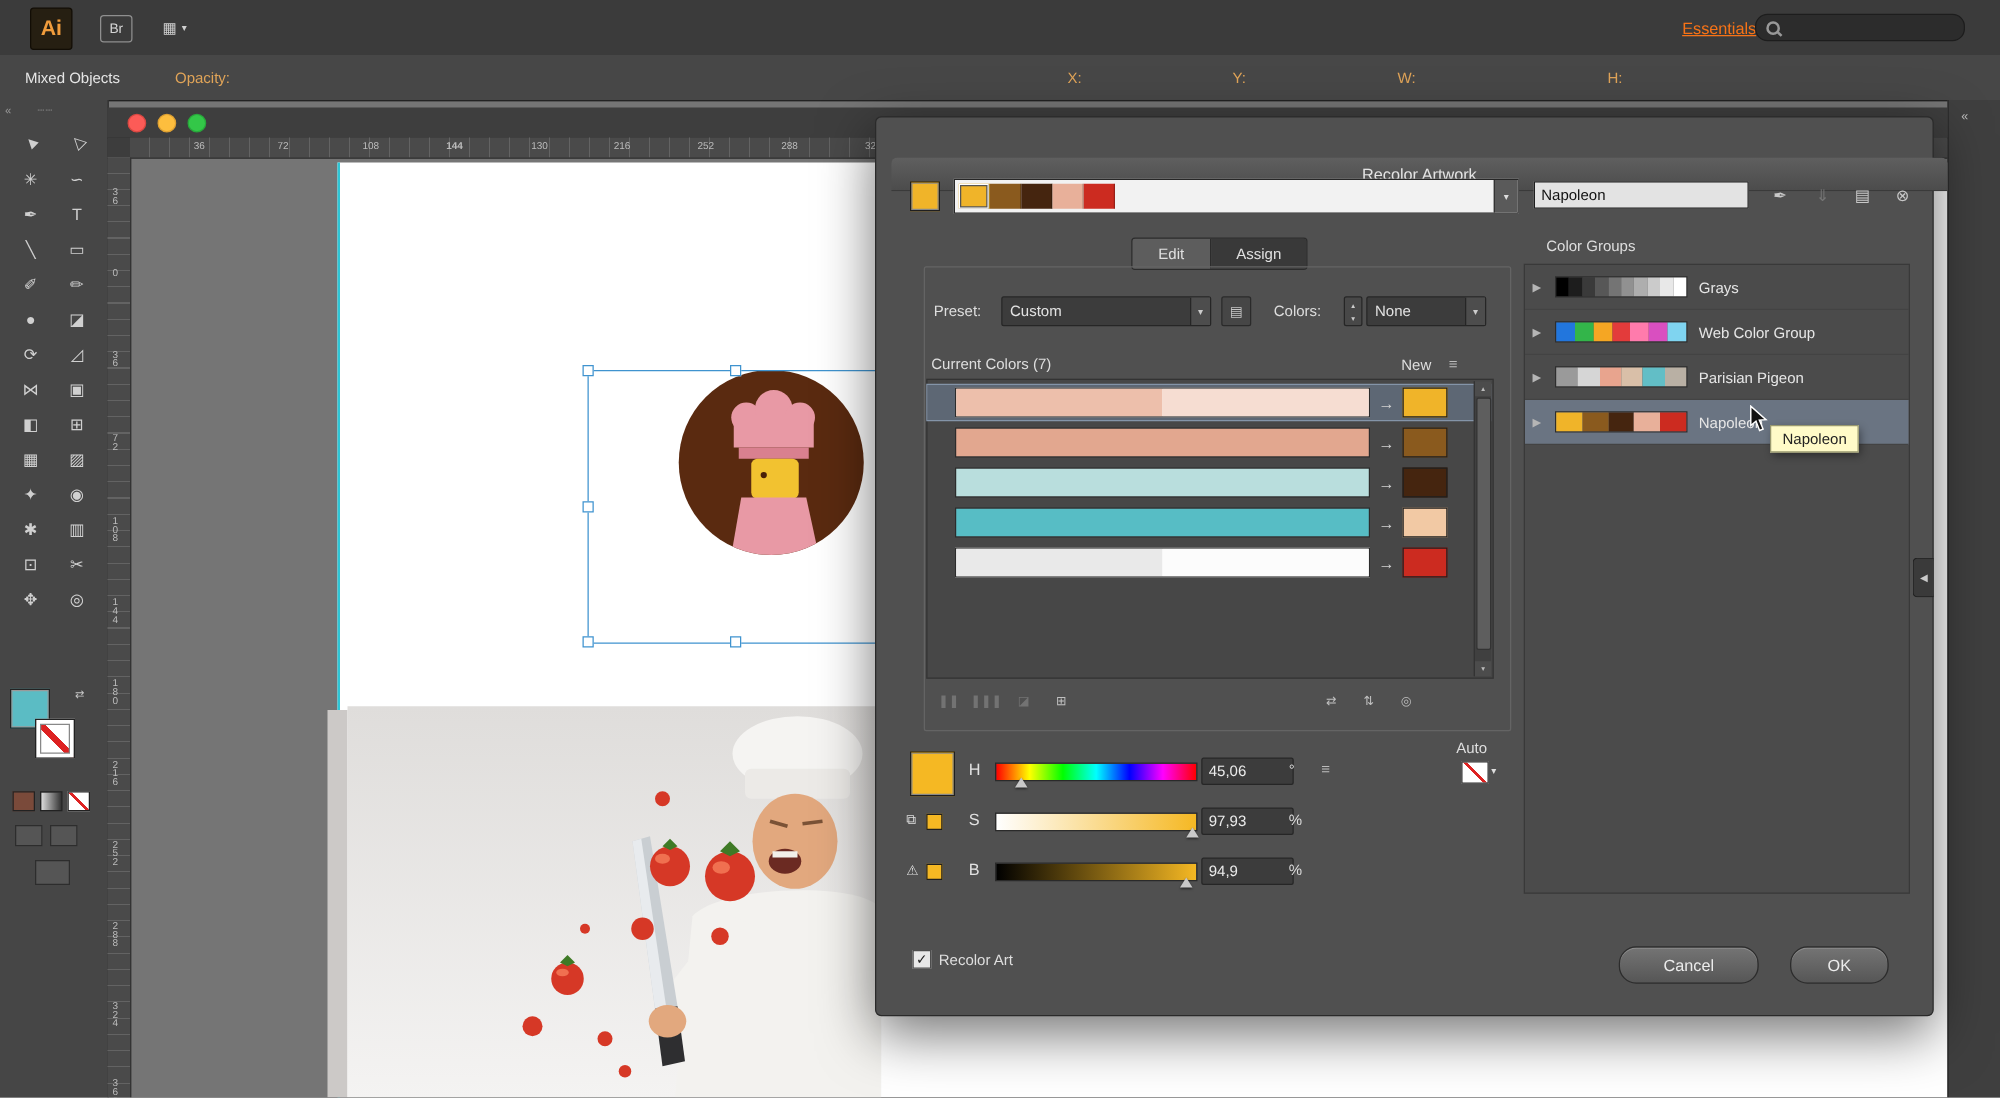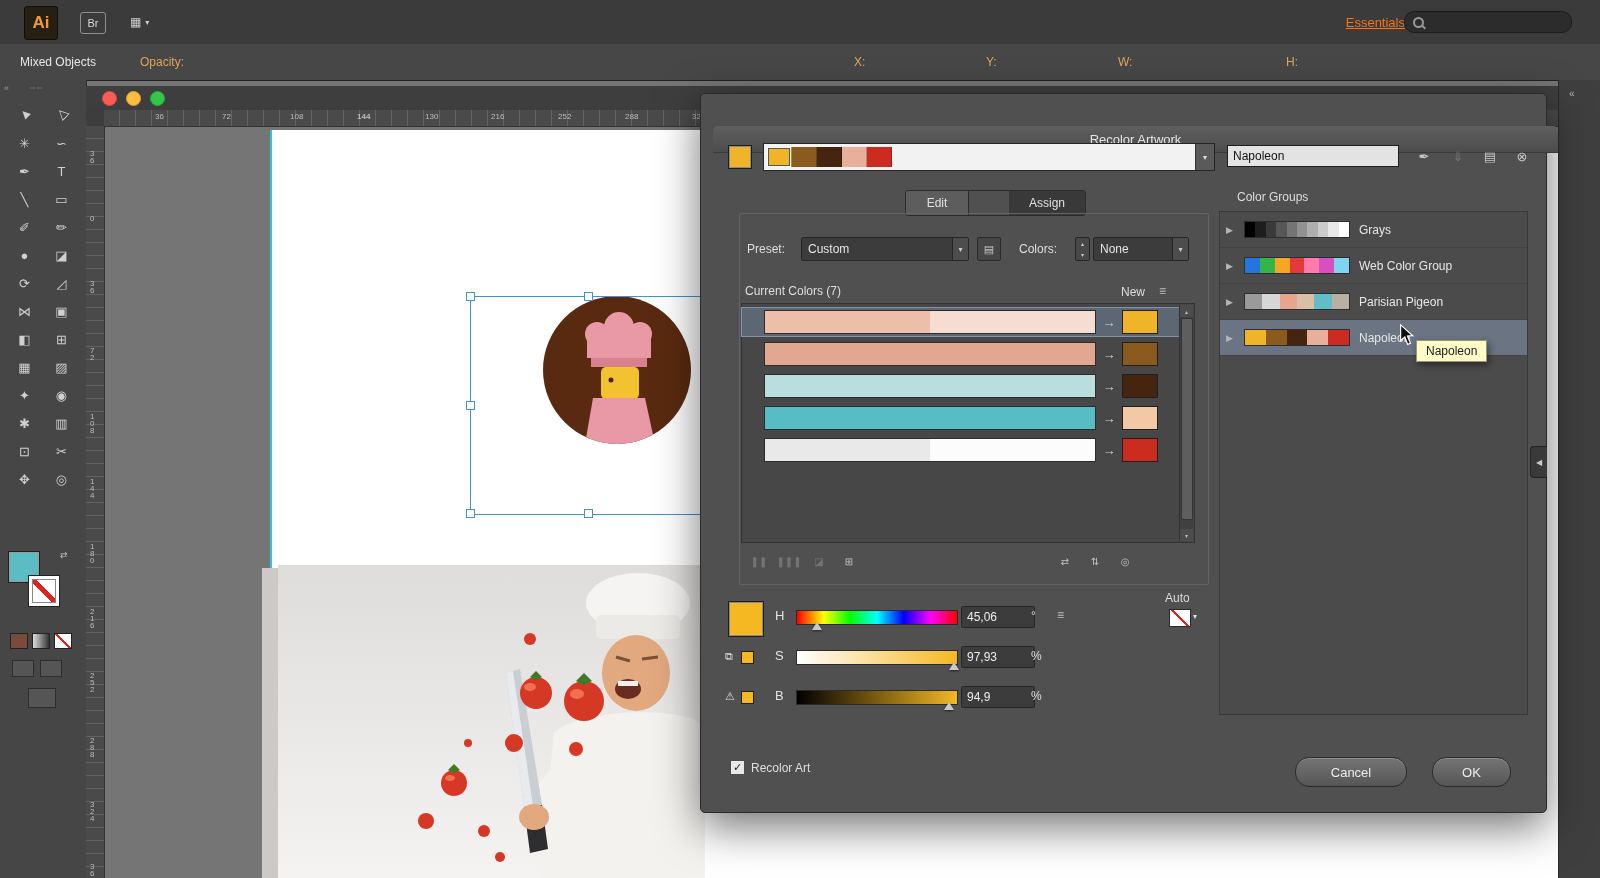--- a/index.html
+++ b/index.html
@@ -83,21 +83,21 @@
      border-radius:5px 5px 0 0;display:flex;align-items:center;justify-content:center;font-size:13px;color:#e4e4e4;margin-top:32px;}
   .base-sw{position:absolute;left:27px;top:51px;width:22px;height:22px;border:1px solid #1f1f1f;box-shadow:inset 0 0 0 1px #8a8a8a;}
   .group-bar{position:absolute;left:62px;top:49px;width:450px;height:26px;background:#f2f2f2;border:1px solid #262626;display:flex;align-items:center;}
   .gb-swatches{display:flex;height:20px;margin-left:3px;}
   .gbsw{width:24px;height:20px;border-right:1px solid rgba(0,0,0,.25);}
   .gbsw.sel{box-shadow:inset 0 0 0 1px #fff,inset 0 0 0 2px #555;}
   .gb-dd{margin-left:auto;width:18px;height:26px;background:#5a5a5a;border-left:1px solid #333;display:flex;align-items:center;justify-content:center;font-size:8px;color:#ddd;}
   .name-field{position:absolute;left:526px;top:51px;width:172px;height:22px;background:#e3e3e3;border:1px solid #1e1e1e;color:#111;font-size:12px;padding:0 5px;box-sizing:border-box;font-family:"Liberation Sans",sans-serif;}
   .hicon{position:absolute;top:51px;width:26px;height:22px;display:flex;align-items:center;justify-content:center;font-size:13px;color:#c8c8c8;}
   .hicon.dis{color:#767676;}
-  .tabs{position:absolute;left:204px;top:96px;height:24px;display:flex;border:1px solid #2c2c2c;border-radius:3px;overflow:hidden;gap:40px;}
+  .tabs{position:absolute;left:204px;top:96px;height:24px;display:flex;border:1px solid #2c2c2c;border-radius:3px;overflow:hidden;}
   .tab{display:flex;align-items:center;justify-content:center;font-size:12px;color:#e0e0e0;}
   .tab.edit{width:62px;background:#5d5d5d;border-right:1px solid #2c2c2c;}
   .tab.assign{width:76px;background:#393939;}
   .assign-panel{position:absolute;left:38px;top:119px;width:468px;height:370px;border:1px solid #646464;border-radius:2px;}
   .pre-lbl{position:absolute;font-size:12px;color:#dedede;}
   .mini-btn{position:absolute;width:22px;height:22px;border:1px solid #2a2a2a;background:#464646;border-radius:2px;display:flex;align-items:center;justify-content:center;font-size:11px;color:#c5c5c5;}
   .vstep{position:absolute;width:13px;height:22px;display:flex;flex-direction:column;border:1px solid #262626;background:#484848;border-radius:2px;}
   .vstep span{flex:1;display:flex;align-items:center;justify-content:center;font-size:6px;color:#ccc;}
   .rows-box{position:absolute;left:40px;top:209px;width:452px;height:238px;background:#474747;border:1px solid #333;}
   .arow{display:flex;align-items:center;height:24px;margin:4px 2px 4px 0;padding:2px 0 2px 22px;}

